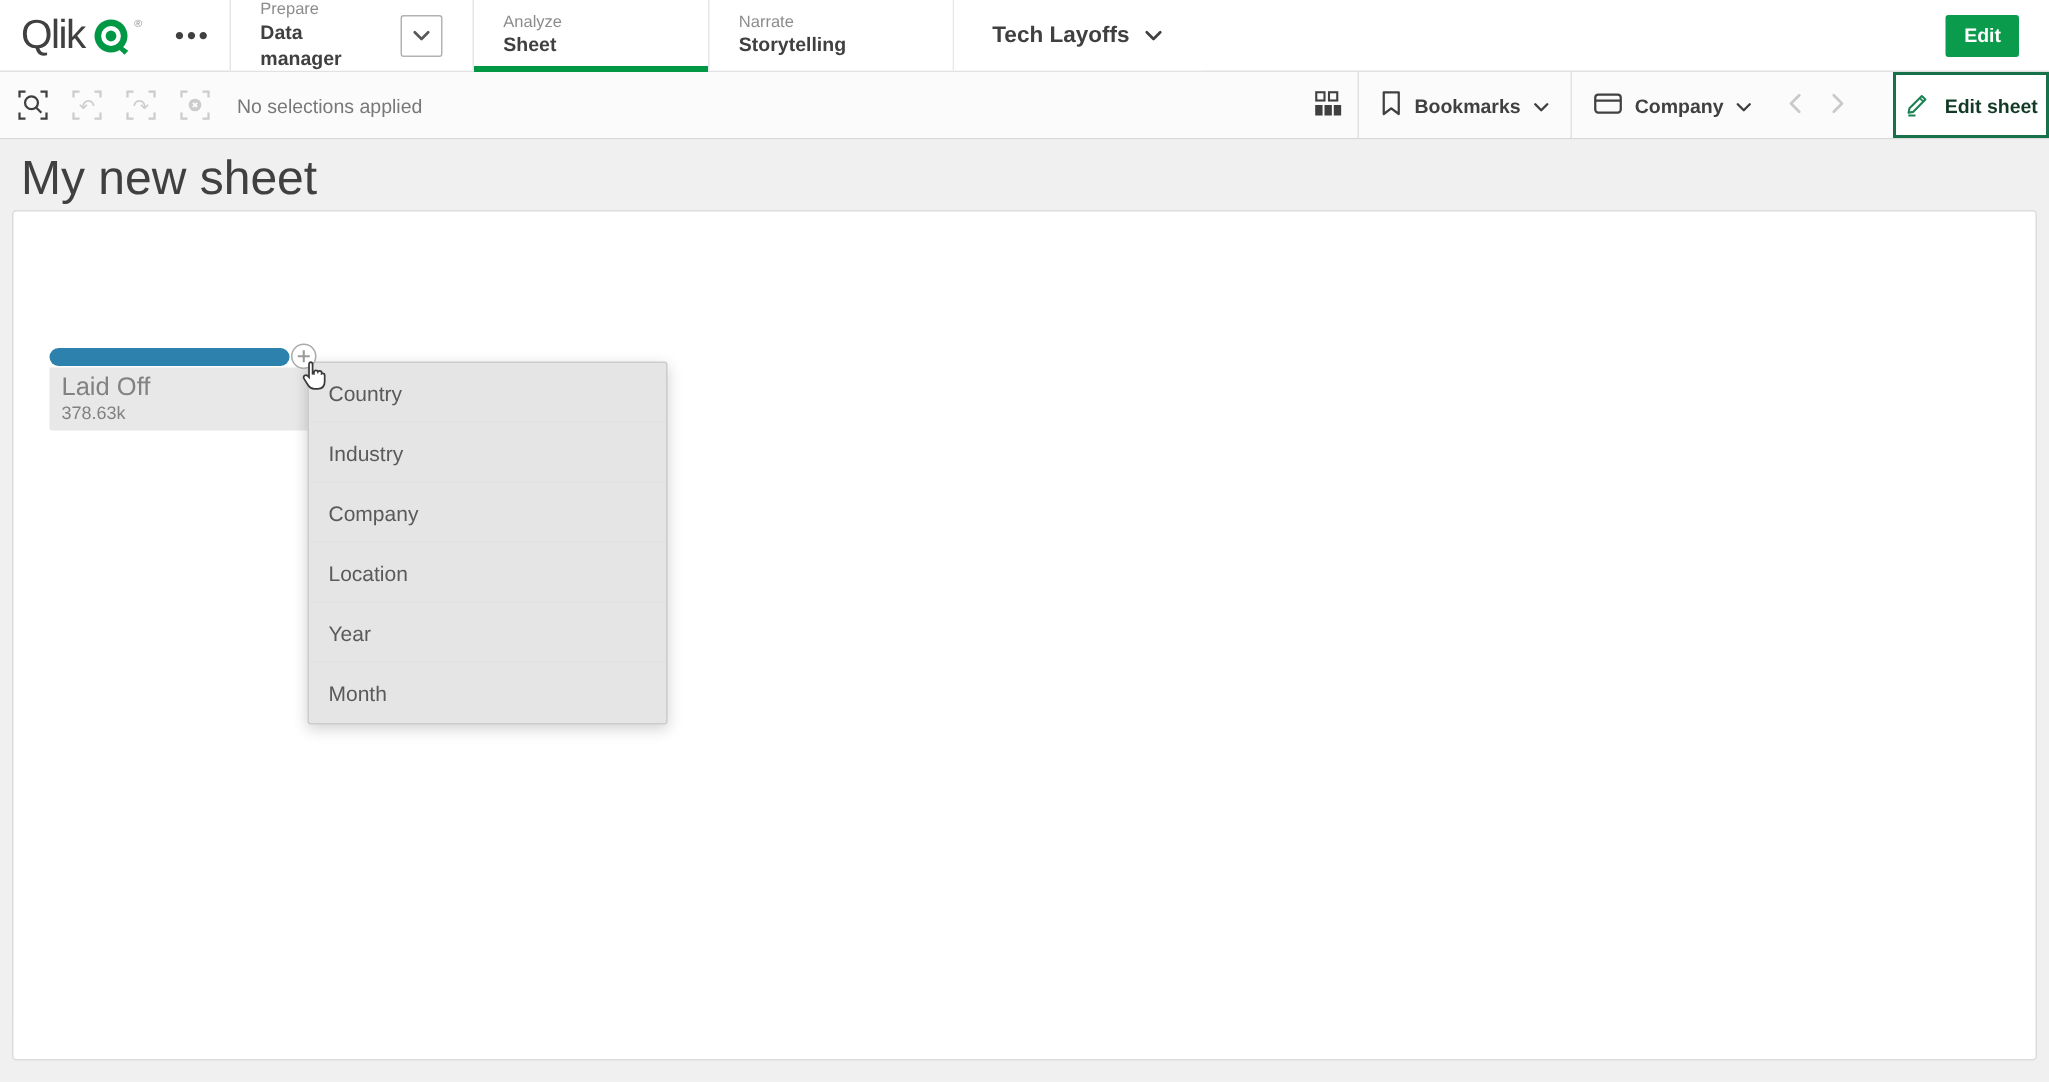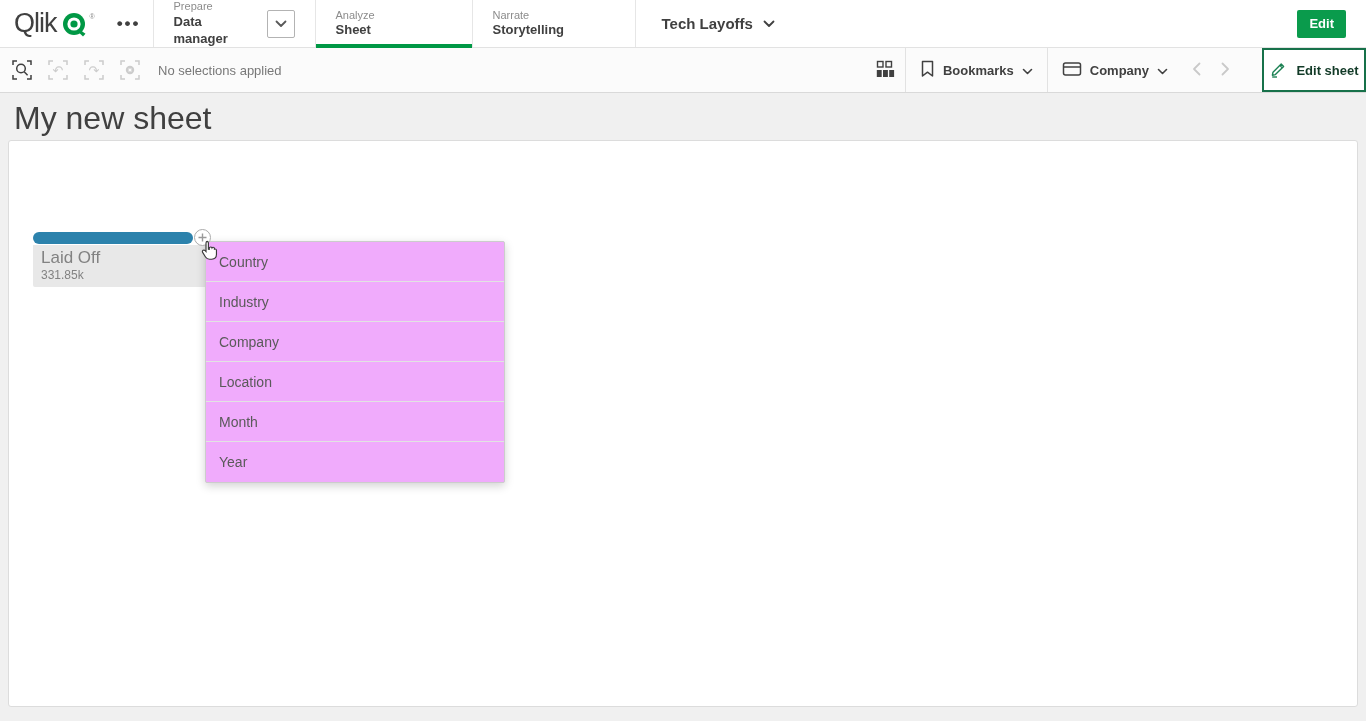--- a/index.html
+++ b/index.html
@@ -74,21 +74,21 @@
   .kpi-body { position:absolute; left:24px; top:104px; width:180px; height:42px;
     background:#e8e8e8; border-radius:0 0 2px 2px; padding:2px 8px; cursor:pointer; }
   .kpi-label { font-size:17px; color:#828282; line-height:1.25; }
   .kpi-value { font-size:12px; color:#828282; line-height:1.2; }
 
   .add-btn { position:absolute; left:185px; top:88px; width:17px; height:17px;
     border-radius:50%; border:1px solid #aaaaaa; background:#fff; color:#9a9a9a;
     display:flex; align-items:center; justify-content:center; padding:0; cursor:pointer; z-index:3; }
   .cursor { position:absolute; left:188px; top:98px; width:23px; height:23px; z-index:4; pointer-events:none; }
 
-  .field-menu { position:absolute; left:196px; top:100px; width:300px; background:#f0abfc;
+  .field-menu { position:absolute; left:196px; top:100px; width:240px; background:#e5e5e5;
     border:1px solid #cccccc; border-radius:2px; box-shadow:0 3px 10px rgba(0,0,0,0.18); z-index:2; }
   .field-item { height:40px; display:flex; align-items:center; padding-left:13px;
     font-size:14px; color:#5a5a5a; border-bottom:1px solid #e2e2e2; cursor:pointer; }
   .field-item:last-child { border-bottom:none; }
 </style>
 </head>
 <body>
 
 <div class="topbar">
   <div class="brand">
@@ -253,21 +253,21 @@
   </div>
 </div>
 
 <div class="content">
   <div class="sheet-title">My new sheet</div>
   <div class="canvas">
 
     <div class="kpi-bar"></div>
     <div class="kpi-body">
       <div class="kpi-label">Laid Off</div>
-      <div class="kpi-value">331.85k</div>
+      <div class="kpi-value">378.63k</div>
     </div>
 
     <button class="add-btn">
       <span>
         <svg width="9" height="9" viewBox="0 0 9 9">
             <path d="M4.5 0.5 V8.5 M0.5 4.5 H8.5" stroke="#9a9a9a" stroke-width="1.4"></path>
           </svg>
       </span>
     </button>
 
@@ -275,18 +275,18 @@
       <svg width="23" height="23" viewBox="0 0 24 24">
         <path d="M10.3 2.5 c0.9 0 1.6 0.7 1.6 1.6 v6.5 l0.9 0.1 v-1 c0 -0.8 0.6 -1.4 1.4 -1.4 c0.7 0 1.2 0.4 1.4 1 c0.2 -0.4 0.7 -0.7 1.2 -0.7 c0.8 0 1.4 0.6 1.4 1.4 v0.6 c0.2 -0.1 0.4 -0.2 0.7 -0.2 c0.8 0 1.4 0.6 1.4 1.4 v4.2 c0 3.1 -1.7 5.1 -4.9 5.1 h-2.3 c-1.9 0 -3.2 -0.7 -4.2 -2.3 l-3 -4.8 c-0.5 -0.8 -0.3 -1.7 0.5 -2.2 c0.7 -0.4 1.5 -0.3 2.1 0.3 l0.9 1 V4.1 c0 -0.9 0.7 -1.6 1.6 -1.6 z" fill="#ffffff" stroke="#3a3a3a" stroke-width="1.2"></path>
       </svg>
     </span>
 
     <div class="field-menu">
       <div class="field-item">Country</div>
       <div class="field-item">Industry</div>
       <div class="field-item">Company</div>
       <div class="field-item">Location</div>
+      <div class="field-item">Year</div>
       <div class="field-item">Month</div>
-      <div class="field-item">Year</div>
     </div>
 
   </div>
 </div>
 
 </body></html>

